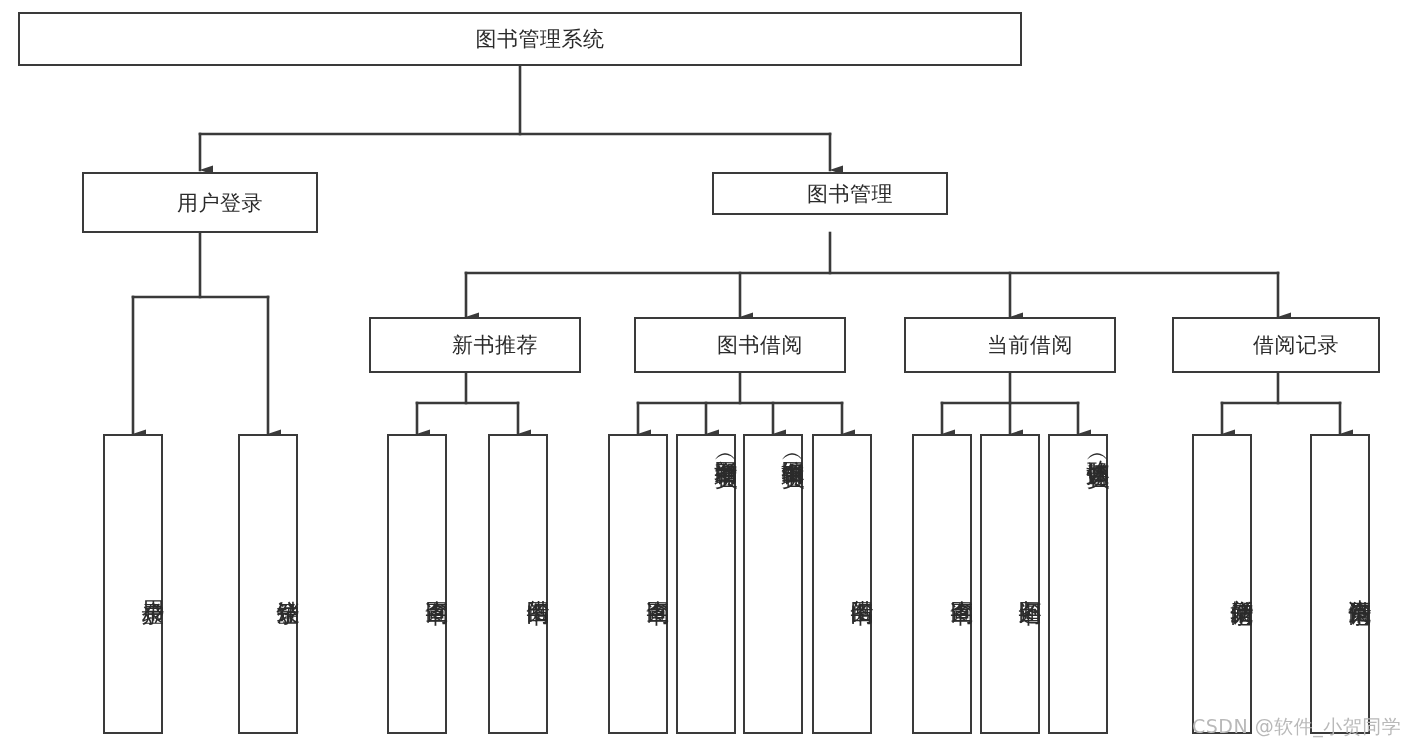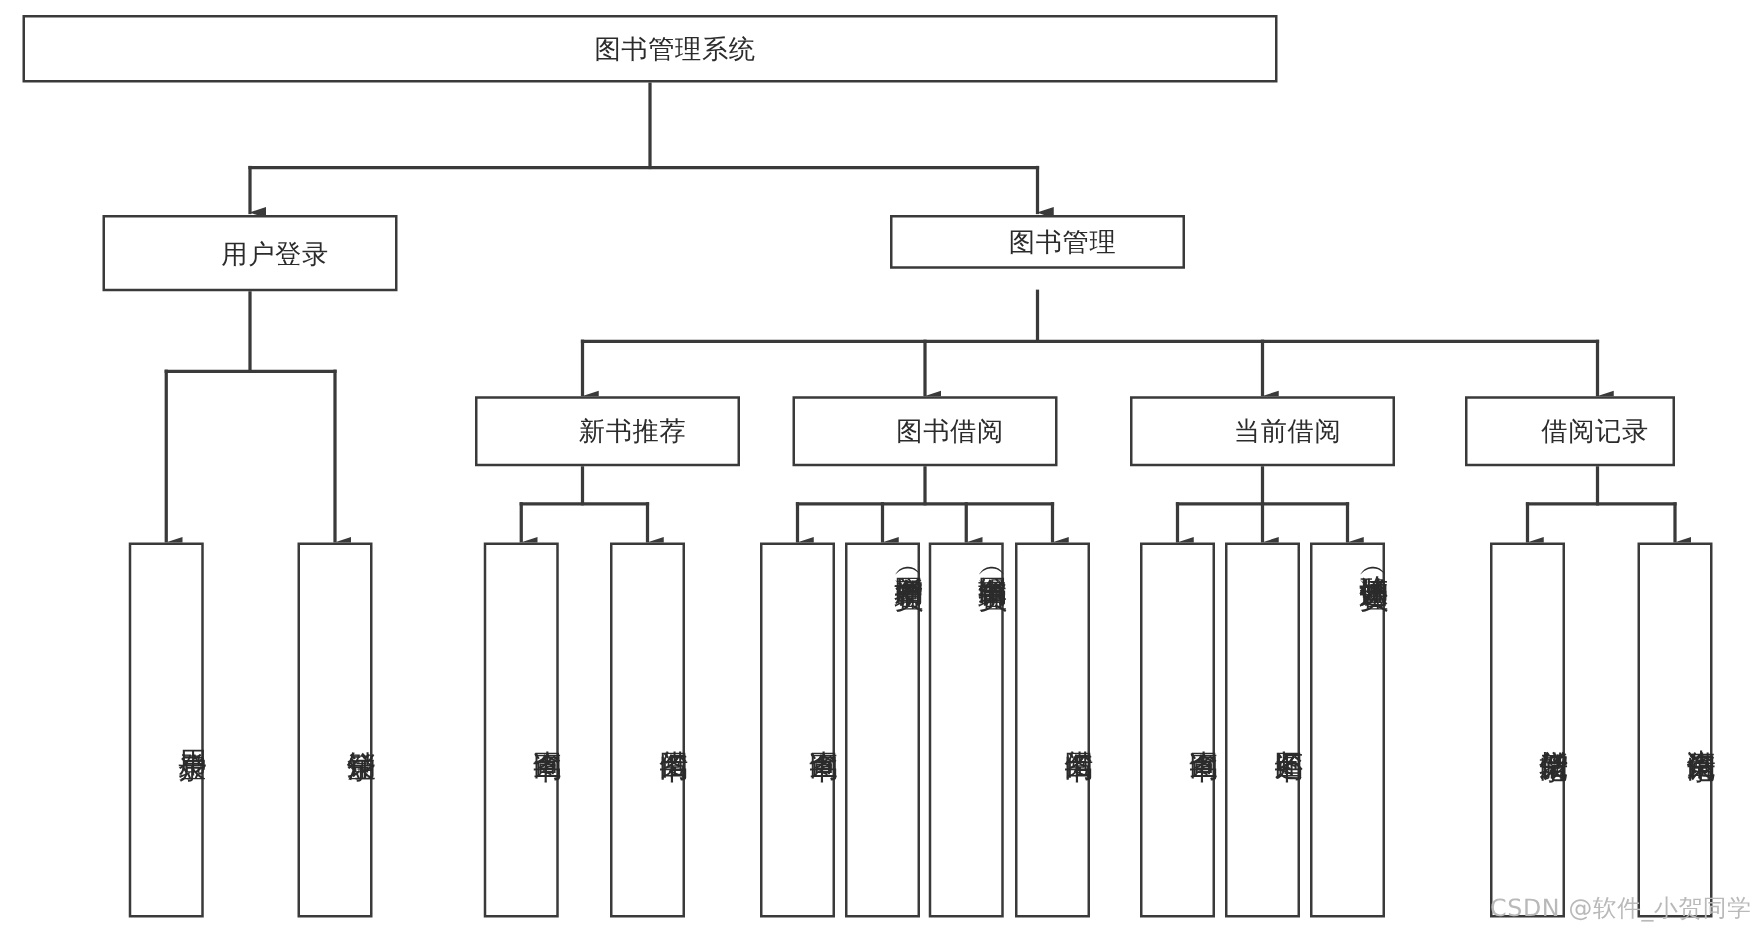--- a/index.html
+++ b/index.html
@@ -129,33 +129,33 @@
   </div>
 
   <div class="node h" style="left:82px; top:172px; width:236px; height:61px;">
     <span class="lbl">用户登录</span>
   </div>
 
   <div class="node h" style="left:712px; top:172px; width:236px; height:43px;">
     <span class="lbl">图书管理</span>
   </div>
 
-  <div class="node h" style="left:380px; top:317px; width:212px; height:56px;">
+  <div class="node h" style="left:369px; top:317px; width:212px; height:56px;">
     <span class="lbl">新书推荐</span>
   </div>
 
   <div class="node h" style="left:904px; top:317px; width:212px; height:56px;">
     <span class="lbl">当前借阅</span>
   </div>
 
   <div class="node h" style="left:634px; top:317px; width:212px; height:56px;">
     <span class="lbl">图书借阅</span>
   </div>
 
-  <div class="node h" style="left:1172px; top:317px; width:168px; height:56px;">
+  <div class="node h" style="left:1172px; top:317px; width:208px; height:56px;">
     <span class="lbl">借阅记录</span>
   </div>
 
   <div class="node v" style="left:103px; top:434px; width:60px; height:300px;">
     <span class="lbl">用户登录</span>
   </div>
 
   <div class="node v" style="left:238px; top:434px; width:60px; height:300px;">
     <span class="lbl">注销登录</span>
   </div>

